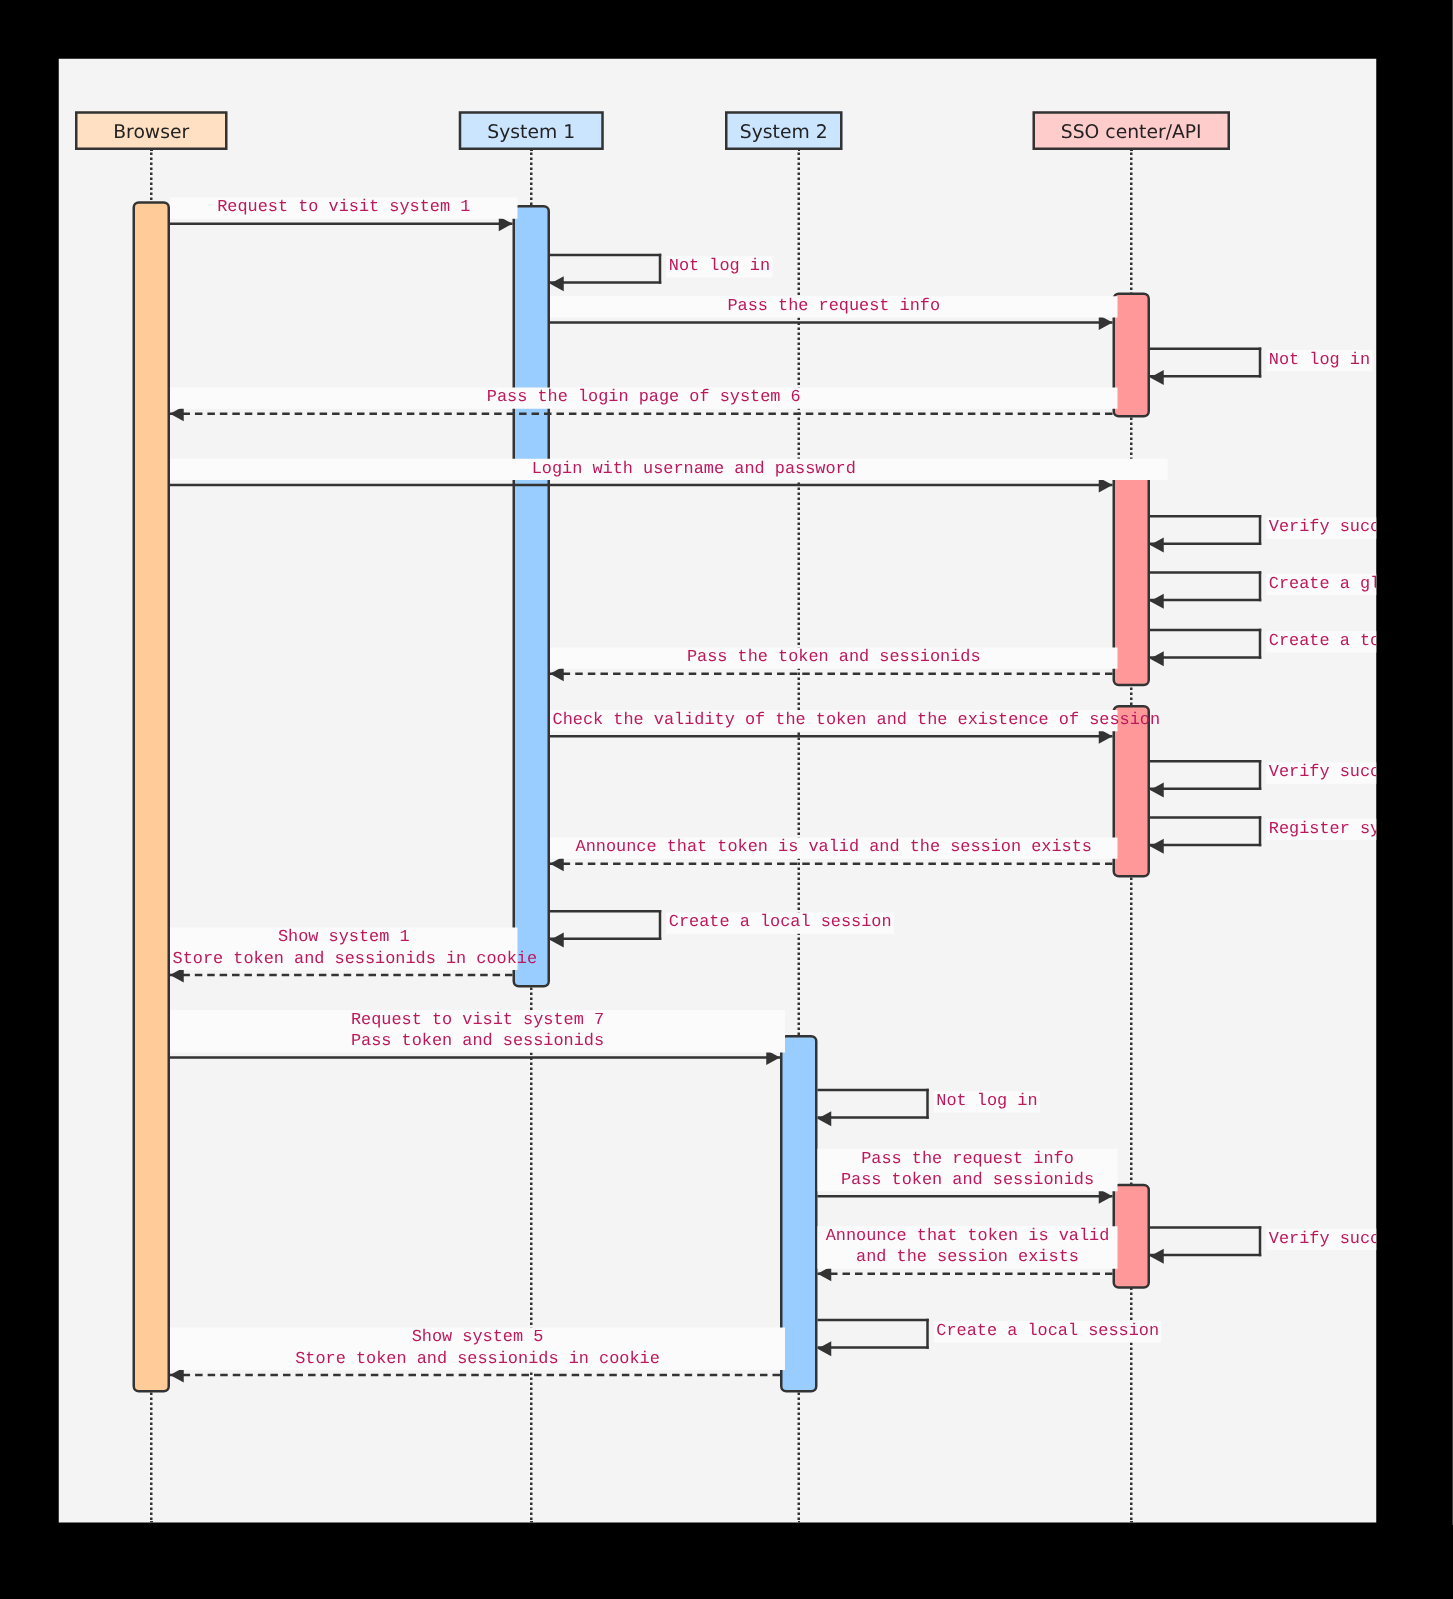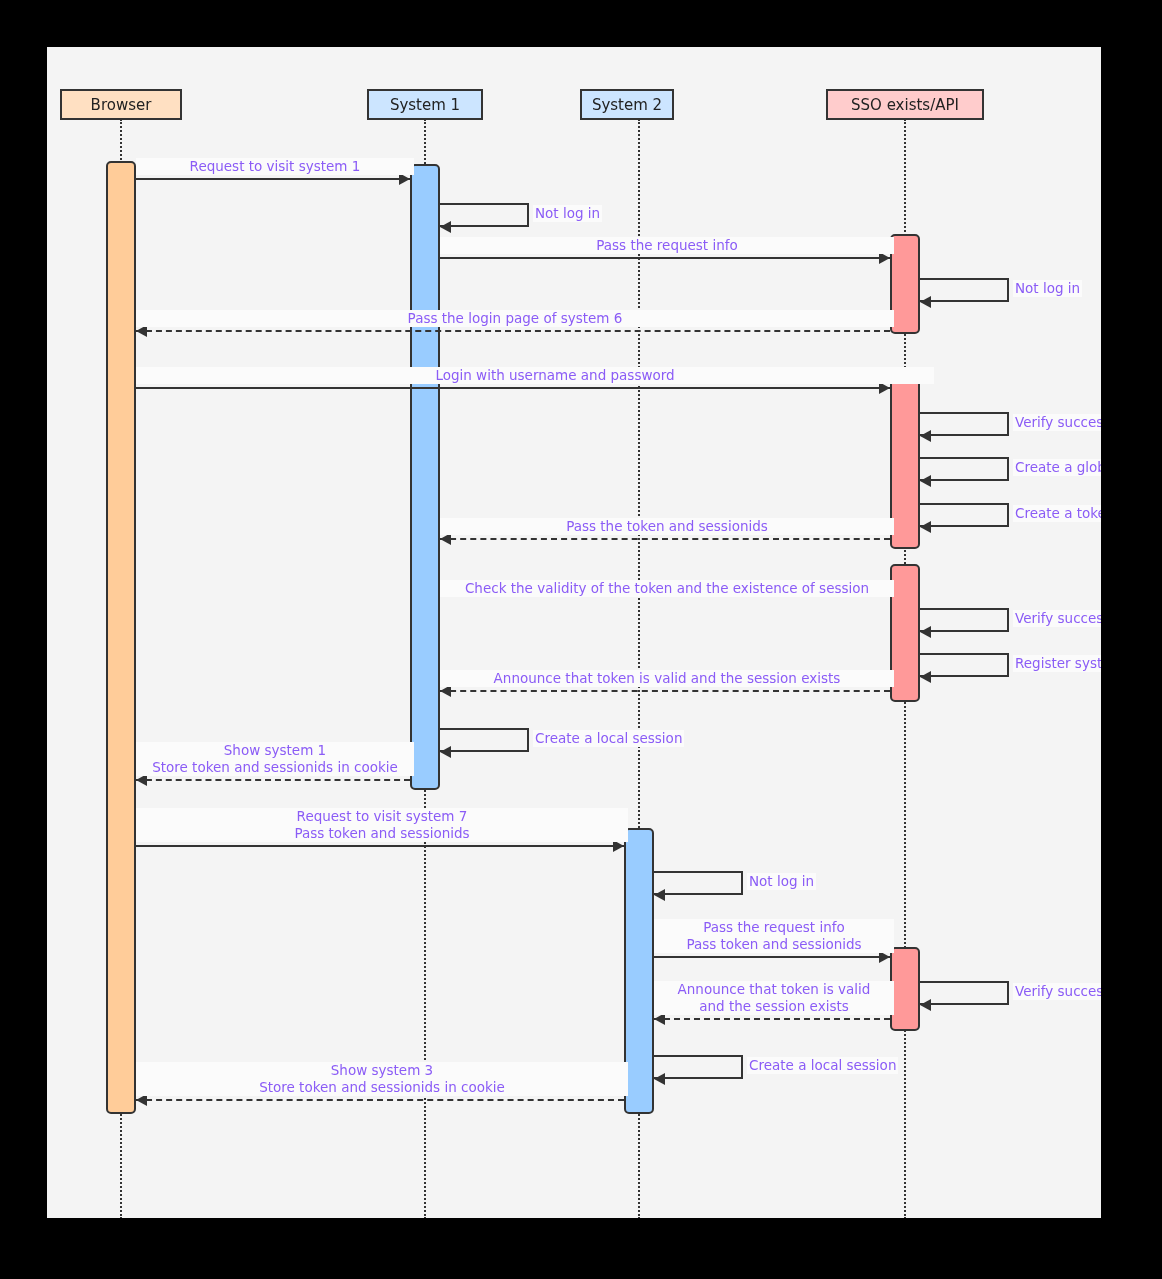--- a/index.html
+++ b/index.html
@@ -7,22 +7,22 @@
   #canvas{position:absolute;left:47px;top:47px;width:1054px;height:1171px;background:#f4f4f4;overflow:hidden;}
   .lifeline-head{position:absolute;border:2px solid #333;box-sizing:border-box;height:31px;
      display:flex;align-items:center;justify-content:center;font-size:15px;color:#222;white-space:nowrap;}
   .lifeline-line{position:absolute;width:0;border-left:2px dotted #333;}
   .activation{position:absolute;border:2px solid #333;border-radius:5px;box-sizing:border-box;}
   .msg{position:absolute;height:0;border-top:2px solid #333;}
   .msg.dashed{border-top:2px dashed #333;}
   .arrowhead{position:absolute;width:0;height:0;border-top:6px solid transparent;border-bottom:6px solid transparent;}
   .arrowhead.right{border-left:11px solid #333;}
   .arrowhead.left{border-right:11px solid #333;}
-  .label{position:absolute;font-size:13.5px;color:#8b5cf6;background:#fbfbfb;white-space:pre;
-     line-height:17px;text-align:center;padding:0 2px;}
+  .label{position:absolute;font-size:13.5px;color:#be185d;background:#fbfbfb;white-space:pre;
+     line-height:17px;text-align:center;padding:0 2px;font-family:Liberation Mono, monospace;}
   .selfloop{position:absolute;box-sizing:border-box;border-top:2px solid #333;border-right:2px solid #333;
      border-bottom:2px solid #333;}
 </style>
 </head>
 <body>
 
 <div id="canvas">
   <div id="lifelines">
       <div class="lifeline-line" style="left: 73px; top: 72px; height: 1100px;"></div>
       <div class="lifeline-line" style="left: 377px; top: 72px; height: 1100px;"></div>
@@ -64,21 +64,21 @@
       <div class="arrowhead left" style="left: 873px; top: 428px;"></div>
       <div class="label" style="left: 966px; top: 412px; text-align: left;">Create a global session</div>
       <div class="selfloop" style="left: 873px; top: 456px; width: 89px; height: 24px;"></div>
       <div class="arrowhead left" style="left: 873px; top: 474px;"></div>
       <div class="label" style="left: 966px; top: 458px; text-align: left;">Create a token</div>
       <div class="msg dashed" style="left: 393px; top: 491px; width: 450px;"></div>
       <div class="arrowhead left" style="top: 486px; left: 393px;"></div>
       <div class="label" style="left: 393px; width: 450px; top: 471px;">Pass the token and sessionids</div>
       <div class="msg" style="left: 393px; top: 541px; width: 450px;"></div>
       <div class="arrowhead right" style="top: 536px; left: 832px;"></div>
-      <div class="label" style="left: 393px; width: 450px; top: 521px; margin-top: 12px;">Check the validity of the token and the existence of session</div>
+      <div class="label" style="left: 393px; width: 450px; top: 521px;">Check the validity of the token and the existence of session</div>
       <div class="selfloop" style="left: 873px; top: 561px; width: 89px; height: 24px;"></div>
       <div class="arrowhead left" style="left: 873px; top: 579px;"></div>
       <div class="label" style="left: 966px; top: 563px; text-align: left;">Verify successfully</div>
       <div class="selfloop" style="left: 873px; top: 606px; width: 89px; height: 24px;"></div>
       <div class="arrowhead left" style="left: 873px; top: 624px;"></div>
       <div class="label" style="left: 966px; top: 608px; text-align: left;">Register system 1</div>
       <div class="msg dashed" style="left: 393px; top: 643px; width: 450px;"></div>
       <div class="arrowhead left" style="top: 638px; left: 393px;"></div>
       <div class="label" style="left: 393px; width: 450px; top: 623px;">Announce that token is valid and the session exists</div>
       <div class="selfloop" style="left: 393px; top: 681px; width: 89px; height: 24px;"></div>
@@ -104,30 +104,30 @@
       <div class="label" style="left: 966px; top: 936px; text-align: left;">Verify successfully</div>
       <div class="msg dashed" style="left: 607px; top: 971px; width: 236px;"></div>
       <div class="arrowhead left" style="top: 966px; left: 607px;"></div>
       <div class="label" style="left: 607px; width: 236px; top: 934px;">Announce that token is valid
 and the session exists</div>
       <div class="selfloop" style="left: 607px; top: 1008px; width: 89px; height: 24px;"></div>
       <div class="arrowhead left" style="left: 607px; top: 1026px;"></div>
       <div class="label" style="left: 700px; top: 1010px; text-align: left;">Create a local session</div>
       <div class="msg dashed" style="left: 89px; top: 1052px; width: 488px;"></div>
       <div class="arrowhead left" style="top: 1047px; left: 89px;"></div>
-      <div class="label" style="left: 89px; width: 488px; top: 1015px;">Show system 3
+      <div class="label" style="left: 89px; width: 488px; top: 1015px;">Show system 5
 Store token and sessionids in cookie</div>
     </div>
   <div id="heads">
       <div class="lifeline-head" style="left: 13px; top: 42px; width: 122px; background: rgb(255, 224, 194);">
         <span>Browser</span>
       </div>
       <div class="lifeline-head" style="left: 320px; top: 42px; width: 116px; background: rgb(204, 229, 255); align-items: center;">
         <span>System 1</span>
       </div>
       <div class="lifeline-head" style="left: 533px; top: 42px; width: 94px; background: rgb(204, 229, 255);">
         <span>System 2</span>
       </div>
       <div class="lifeline-head" style="left: 779px; top: 42px; width: 158px; background: rgb(255, 204, 204);">
-        <span>SSO exists/API</span>
+        <span>SSO center/API</span>
       </div>
     </div>
 </div>
 
 </body></html>

